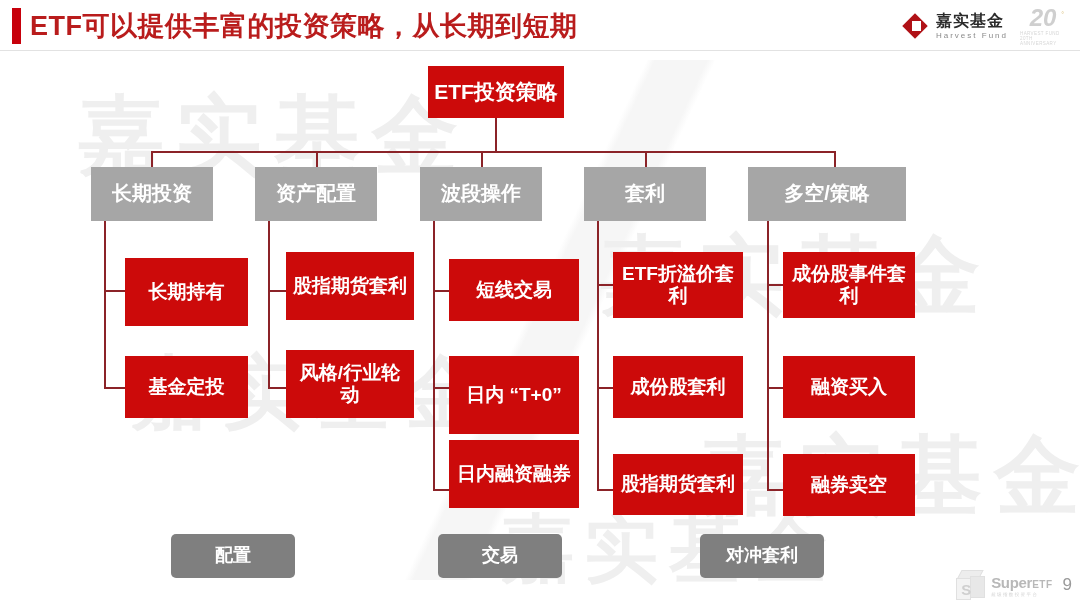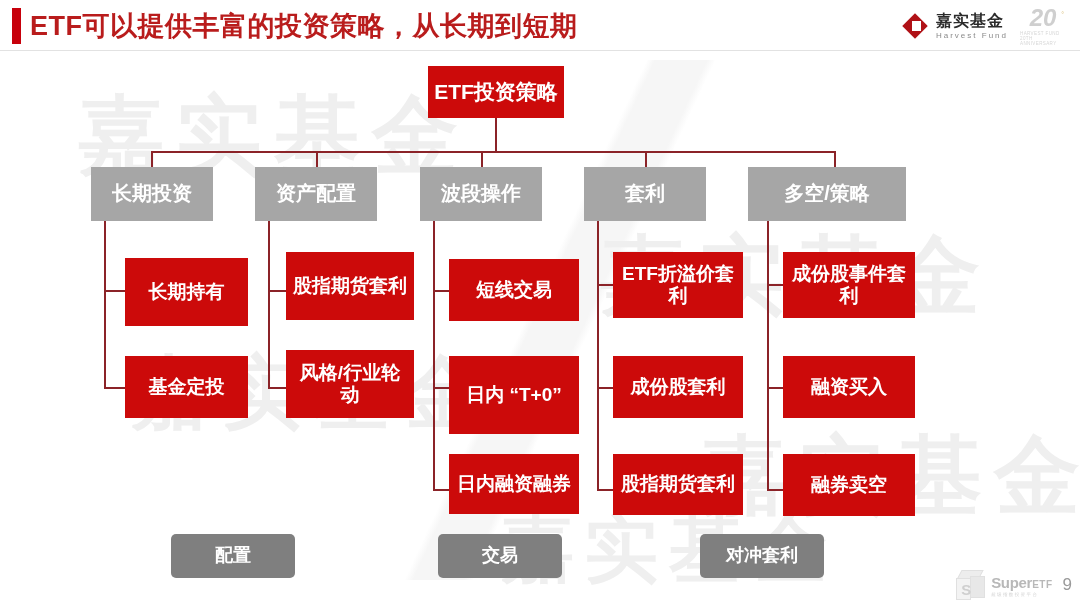--- a/index.html
+++ b/index.html
@@ -177,21 +177,21 @@
     <div class="ln h" style="left:268px;top:335px;width:18px;"></div>
     <div class="node red" style="left:286px;top:200px;width:128px;height:68px;">股指期货套利</div>
     <div class="node red" style="left:286px;top:298px;width:128px;height:68px;">风格/行业轮动</div>
 
     <div class="ln v" style="left:433px;top:169px;height:268px;"></div>
     <div class="ln h" style="left:433px;top:238px;width:16px;"></div>
     <div class="ln h" style="left:433px;top:335px;width:16px;"></div>
     <div class="ln h" style="left:433px;top:437px;width:16px;"></div>
     <div class="node red" style="left:449px;top:207px;width:130px;height:62px;">短线交易</div>
     <div class="node red" style="left:449px;top:304px;width:130px;height:78px;">日内 “T+0”</div>
-    <div class="node red" style="left:449px;top:402px;width:130px;height:60px;">日内融资融券</div>
+    <div class="node red" style="left:449px;top:388px;width:130px;height:68px;">日内融资融券</div>
 
     <div class="ln v" style="left:597px;top:169px;height:268px;"></div>
     <div class="ln h" style="left:597px;top:232px;width:16px;"></div>
     <div class="ln h" style="left:597px;top:335px;width:16px;"></div>
     <div class="ln h" style="left:597px;top:437px;width:16px;"></div>
     <div class="node red" style="left:613px;top:200px;width:130px;height:66px;">ETF折溢价套利</div>
     <div class="node red" style="left:613px;top:304px;width:130px;height:62px;">成份股套利</div>
     <div class="node red" style="left:613px;top:402px;width:130px;height:61px;">股指期货套利</div>
 
     <div class="ln v" style="left:767px;top:169px;height:268px;"></div>

